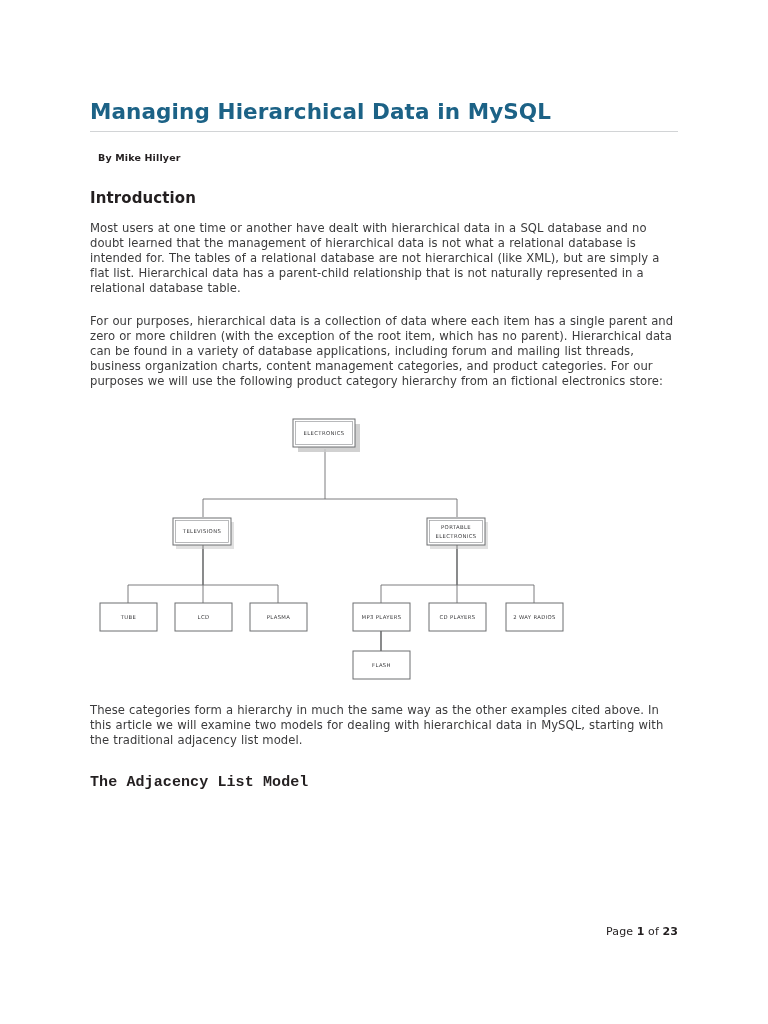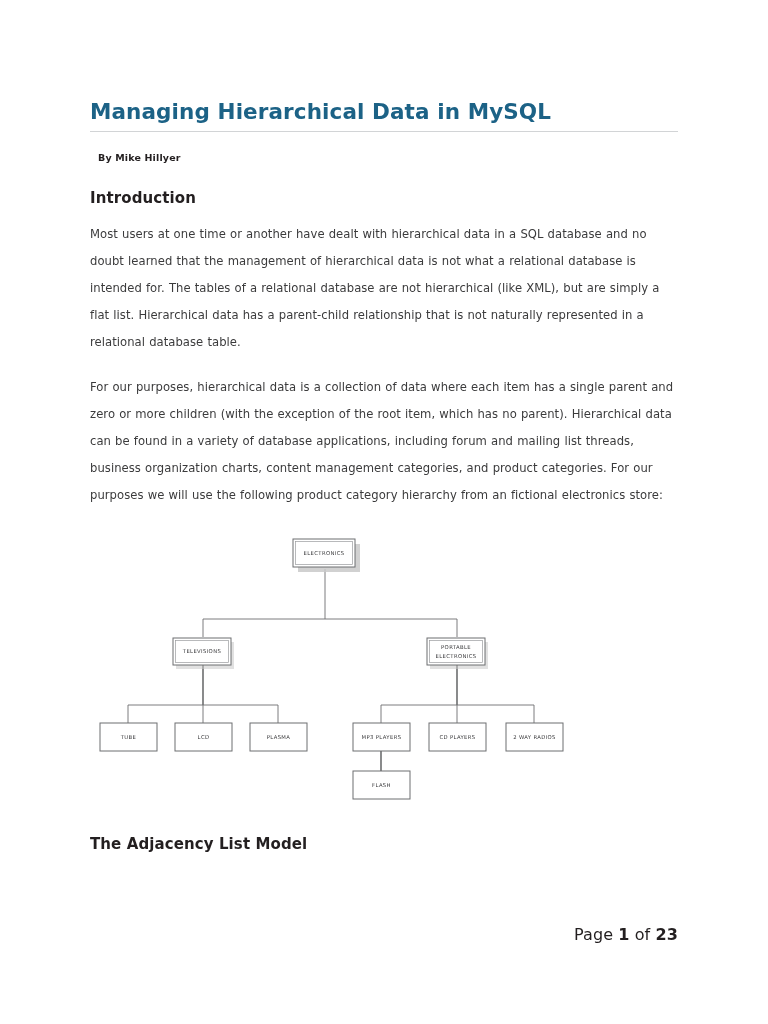--- a/index.html
+++ b/index.html
@@ -53,21 +53,21 @@
     font-size: 15px;
     font-weight: bold;
     color: #231f20;
     margin: 0 0 14px 0;
     letter-spacing: 0.1px;
     line-height: 1.2;
   }
   p.body {
     font-size: 11.6px;
     color: #3b3b3c;
-    line-height: 27px;
+    line-height: 15px;
     margin: 0 0 18px 0;
     letter-spacing: 0.05px;
     word-spacing: 0.4px;
   }
 
   
   .diagram {
     position: relative;
     width: 588px;
     height: 282px;
@@ -82,21 +82,21 @@
     text-anchor: middle;
     dominant-baseline: middle;
   }
 
   .footer {
     position: absolute;
     left: 90px;
     top: 925px;
     width: 588px;
     text-align: right;
-    font-size: 16px;
+    font-size: 11px;
     color: #231f20;
     letter-spacing: 0.1px;
   }
   .footer b { font-weight: bold; }
 </style>
 </head>
 <body>
 
 <div class="page">
 
@@ -194,22 +194,23 @@
         </g>
 
         <g>
           <rect x="263" y="244" width="57" height="28" fill="#ffffff" stroke="#6d6e71" stroke-width="1"></rect>
           <text class="node-label" x="291.5" y="258.5">FLASH</text>
         </g>
 
       </svg>
     </div>
 
-
-    <h2 class="section" style="margin-top:26px;">The Adjacency List Model</h2>
+    <p class="body">These categories form a hierarchy in much the same way as the other examples cited above. In this article we will examine two models for dealing with hierarchical data in MySQL, starting with the traditional adjacency list model.</p>
+
+    <h2 class="section" style="margin-top:26px;font-family:Liberation Mono, monospace;">The Adjacency List Model</h2>
 
   </div>
 
   <div class="footer">
     <span>Page </span><b>1</b><span> of </span><b>23</b>
   </div>
 
 </div>
 
 </body></html>

